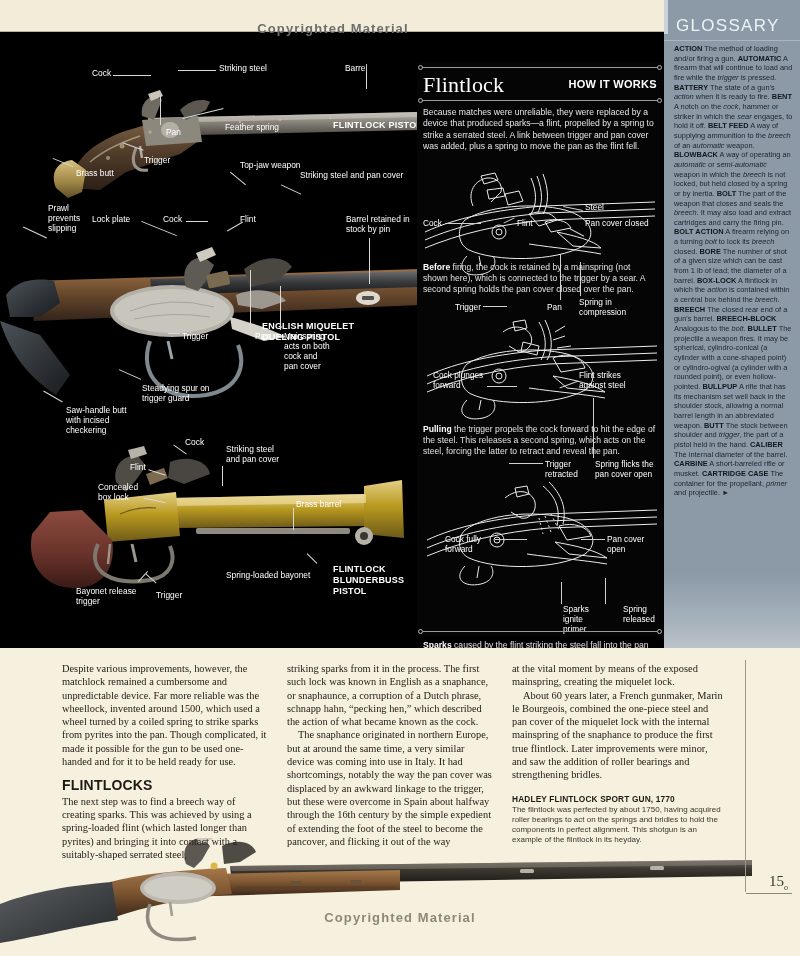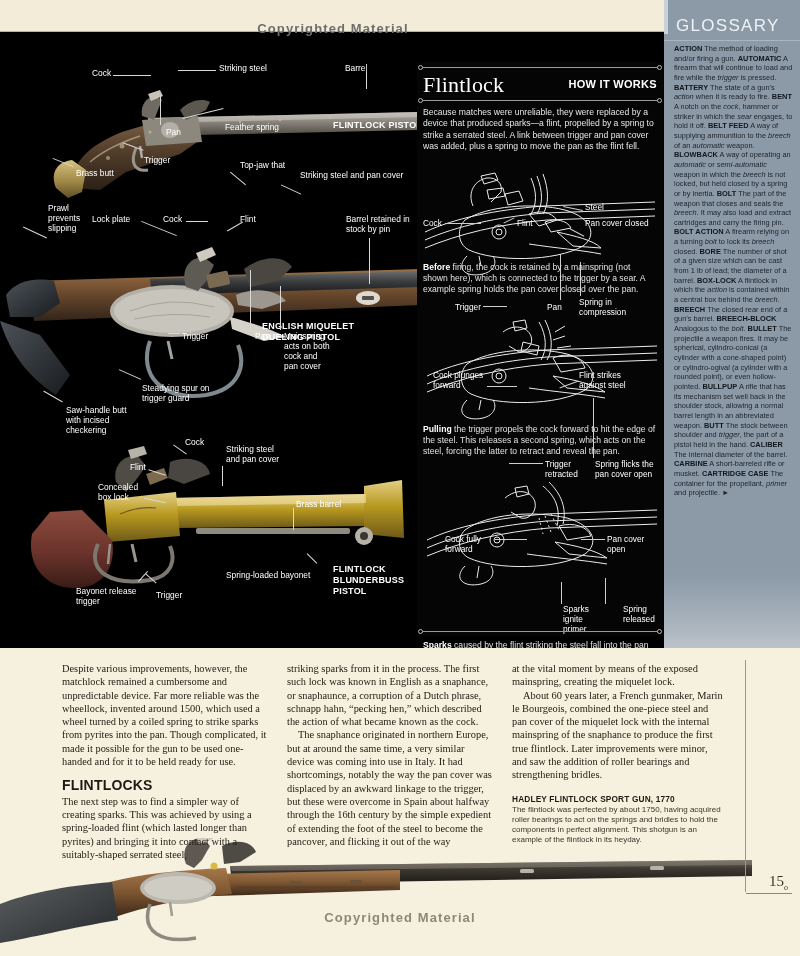--- a/index.html
+++ b/index.html
@@ -343,21 +343,21 @@
   <div class="plabel" style="left:225px; top:122px;">Feather spring</div>
   <div class="lead" style="left:182px; top:113px; width:42px; height:1px; transform:rotate(-14deg);"></div>
   <div class="plabel" style="left:166px; top:127px;">Pan</div>
   <div class="lead" style="left:160px; top:95px; width:1px; height:30px;"></div>
   <div class="plabel" style="left:144px; top:155px;">Trigger</div>
   <div class="lead" style="left:122px; top:146px; width:22px; height:1px; transform:rotate(20deg);"></div>
   <div class="plabel" style="left:76px; top:168px;">Brass butt</div>
   <div class="lead" style="left:52px; top:162px; width:22px; height:1px; transform:rotate(22deg);"></div>
 
   <div class="pcap" style="left:262px; top:321px; width:120px;">ENGLISH MIQUELET DUELING PISTOL</div>
-  <div class="plabel" style="left:240px; top:160px;">Top-jaw that</div>
+  <div class="plabel" style="left:240px; top:160px;">Top-jaw weapon</div>
   <div class="lead" style="left:228px; top:178px; width:20px; height:1px; transform:rotate(40deg);"></div>
   <div class="plabel" style="left:300px; top:170px;">Striking steel and pan cover</div>
   <div class="lead" style="left:280px; top:189px; width:22px; height:1px; transform:rotate(25deg);"></div>
   <div class="plabel" style="left:48px; top:203px; width:52px;">Prawl prevents slipping</div>
   <div class="lead" style="left:22px; top:232px; width:26px; height:1px; transform:rotate(25deg);"></div>
   <div class="plabel" style="left:92px; top:214px;">Lock plate</div>
   <div class="lead" style="left:140px; top:228px; width:38px; height:1px; transform:rotate(22deg);"></div>
   <div class="plabel" style="left:163px; top:214px;">Cock</div>
   <div class="lead" style="left:186px; top:221px; width:22px; height:1px;"></div>
   <div class="plabel" style="left:240px; top:214px;">Flint</div>
@@ -450,21 +450,21 @@
     <div class="hiw-cap" style="left:168px; top:156px;">Pan cover closed</div>
     <div class="leader" style="left:152px; top:170px; width:16px; transform:rotate(28deg);"></div>
     <div class="hiw-cap" style="left:38px; top:240px;">Trigger</div>
     <div class="leader" style="left:66px; top:244px; width:24px;"></div>
     <div class="hiw-cap" style="left:130px; top:240px;">Pan</div>
     <div class="leader" style="left:143px; top:192px; width:1px; height:46px; background:#cfcfcf;"></div>
     <div class="hiw-cap" style="left:162px; top:235px; width:70px;">Spring in compression</div>
     <div class="leader" style="left:163px; top:200px; width:1px; height:34px; background:#cfcfcf;"></div>
 
     <div class="hiw-step" style="top:200px;">
-      <b>Before</b><span> firing, the cock is retained by a mainspring (not shown here), which is connected to the trigger by a sear. A example spring holds the pan cover closed over the pan.</span>
+      <b>Before</b><span> firing, the cock is retained by a mainspring (not shown here), which is connected to the trigger by a sear. A second spring holds the pan cover closed over the pan.</span>
     </div>
 
     <div class="lockart" style="left:10px; top:256px;">
       <svg width="230" height="104" viewBox="0 0 230 104">
         <g stroke="#ffffff" stroke-width="1" fill="none" opacity=".92">
           <path d="M0 58 C30 44 70 36 118 32 L230 28"></path>
           <path d="M0 66 C32 52 72 43 120 39 L230 35"></path>
           <path d="M0 74 C34 60 74 50 122 46 L230 42"></path>
           <path d="M40 46 C62 32 108 28 140 36 C168 44 172 62 158 72 C130 88 70 88 44 76 C32 70 32 54 40 46 Z"></path>
           <circle cx="72" cy="58" r="7"></circle>
@@ -604,21 +604,21 @@
       <rect x="290" y="43" width="12" height="4" rx="1.5" fill="#6b5238"></rect>
       <rect x="350" y="42" width="12" height="4" rx="1.5" fill="#6b5238"></rect>
       <rect x="520" y="31" width="14" height="4" rx="1.5" fill="#b7b2a6"></rect>
       <rect x="650" y="28" width="14" height="4" rx="1.5" fill="#b7b2a6"></rect>
     </svg>
   </div>
 
   <div class="col colA">
     <p>Despite various improvements, however, the matchlock remained a cumbersome and unpredictable device. Far more reliable was the wheellock, invented around 1500, which used a wheel turned by a coiled spring to strike sparks from pyrites into the pan. Though complicated, it made it possible for the gun to be used one-handed and for it to be held ready for use.</p>
     <h3>FLINTLOCKS</h3>
-    <p>The next step was to find a simpler way of creating sparks. This was achieved by using a spring-loaded flint (which lasted longer than pyrites) and bringing it into contact with a suitably-shaped serrated steel,</p>
+    <p>The next step was to find a breech way of creating sparks. This was achieved by using a spring-loaded flint (which lasted longer than pyrites) and bringing it into contact with a suitably-shaped serrated steel,</p>
   </div>
 
   <div class="col colB">
     <p>striking sparks from it in the process. The first such lock was known in English as a snaphance, or snaphaunce, a corruption of a Dutch phrase, schnapp hahn, “pecking hen,” which described the action of what became known as the cock.</p>
     <p class="ind">The snaphance originated in northern Europe, but at around the same time, a very similar device was coming into use in Italy. It had shortcomings, notably the way the pan cover was displaced by an awkward linkage to the trigger, but these were overcome in Spain about halfway through the 16th century by the simple expedient of extending the foot of the steel to become the pancover, and flicking it out of the way</p>
   </div>
 
   <div class="col colC">
     <p>at the vital moment by means of the exposed mainspring, creating the miquelet lock.</p>
     <p class="ind">About 60 years later, a French gunmaker, Marin le Bourgeois, combined the one-piece steel and pan cover of the miquelet lock with the internal mainspring of the snaphance to produce the first true flintlock. Later improvements were minor, and saw the addition of roller bearings and strengthening bridles.</p>

